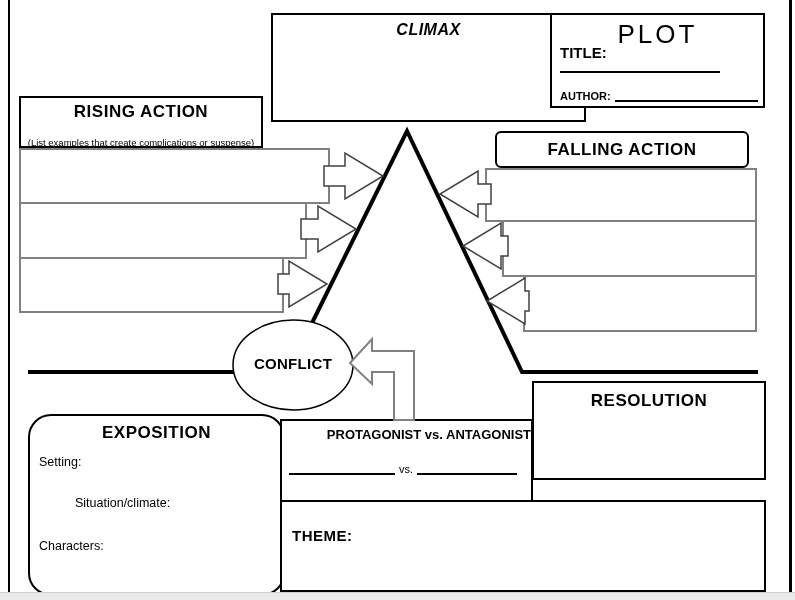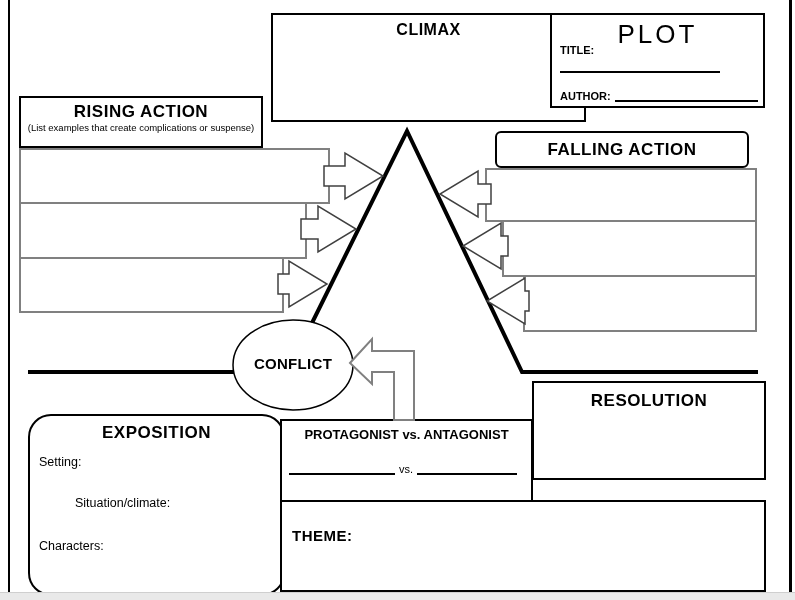--- a/index.html
+++ b/index.html
@@ -13,42 +13,42 @@
   .black-box{border:2px solid #000;background:#fff;}
   .gray-box{border:2px solid #808080;background:#fff;}
   .sec-title{font-weight:bold;font-size:17px;letter-spacing:.5px;text-align:center;}
   .page-edge{position:absolute;background:#000;}
   .blank-line{border-bottom:2px solid #000;}
   svg{display:block;}
   .svg-layer{position:absolute;left:0;top:0;z-index:10;pointer-events:none;}
   .conflict-label{
     z-index:11;font-weight:bold;font-size:15px;text-align:center;letter-spacing:.3px;
   }
-  .sub-note{font-size:9.5px;text-align:center;margin-top:0;}
+  .sub-note{font-size:9.5px;text-align:center;margin-top:15px;}
   .field-label{font-size:12.5px;}
   .bottom-strip{
     position:absolute;left:0;top:592px;width:795px;height:8px;
     background:#e9e9e9;border-top:1px solid #cfcfcf;z-index:12;
   }
 </style>
 </head>
 <body>
 
 <div class="stage">
 
   <div class="page-edge" style="left:8px;top:0;width:2px;height:592px;"></div>
   <div class="page-edge" style="left:789px;top:0;width:3px;height:592px;"></div>
 
-  <div class="abs black-box" style="left:271px;top:13px;width:315px;height:109px;">
+  <div class="abs black-box" style="left:271px;top:13px;width:315px;height:109px;font-style:italic;">
     <div class="sec-title" style="margin-top:6px;font-size:16px;">CLIMAX</div>
   </div>
 
   <div class="abs black-box" style="left:550px;top:13px;width:215px;height:95px;">
     <div style="position:absolute;left:0;right:0;top:4px;text-align:center;font-size:26px;letter-spacing:3px;">PLOT</div>
-    <div style="position:absolute;left:8px;top:29px;font-size:11px;font-weight:bold;">TITLE:</div>
+    <div style="position:absolute;left:8px;top:29px;font-size:15px;font-weight:bold;">TITLE:</div>
     <div class="blank-line" style="position:absolute;left:8px;top:42px;width:160px;height:14px;"></div>
     <div style="position:absolute;left:8px;top:72px;display:flex;align-items:flex-end;">
       <span style="font-size:11px;font-weight:bold;">AUTHOR:</span>
       <span class="blank-line" style="width:143px;height:13px;margin-left:4px;"></span>
     </div>
   </div>
 
   <div class="abs black-box" style="left:19px;top:96px;width:244px;height:52px;">
     <div class="sec-title" style="margin-top:4px;">RISING ACTION</div>
     <div class="sub-note">(List examples that create complications or suspense)</div>
@@ -71,21 +71,21 @@
     <div class="field-label" style="position:absolute;left:9px;top:39px;text-align:center;">Setting:</div>
     <div class="field-label" style="position:absolute;left:9px;top:80px;margin-left:36px;">Situation/climate:</div>
     <div class="field-label" style="position:absolute;left:9px;top:123px;">Characters:</div>
   </div>
 
   <div class="abs black-box" style="left:532px;top:381px;width:234px;height:99px;">
     <div class="sec-title" style="margin-top:8px;">RESOLUTION</div>
   </div>
 
   <div class="abs black-box" style="left:280px;top:419px;width:253px;height:83px;">
-    <div style="margin-top:6px;text-align:center;font-weight:bold;font-size:13px;">PROTAGONIST vs. ANTAGONIST</div>
+    <div style="margin-top:6px;text-align:right;font-weight:bold;font-size:13px;">PROTAGONIST vs. ANTAGONIST</div>
     <div style="position:absolute;left:7px;top:38px;display:flex;align-items:flex-end;">
       <span class="blank-line" style="width:106px;height:14px;"></span>
       <span style="font-size:11px;margin:0 4px;">vs.</span>
       <span class="blank-line" style="width:100px;height:14px;"></span>
     </div>
   </div>
 
   <div class="abs black-box" style="left:280px;top:500px;width:486px;height:92px;">
     <div style="position:absolute;left:10px;top:5px;font-weight:bold;font-size:15px;letter-spacing:.5px;margin-top:20px;">THEME:</div>
   </div>

